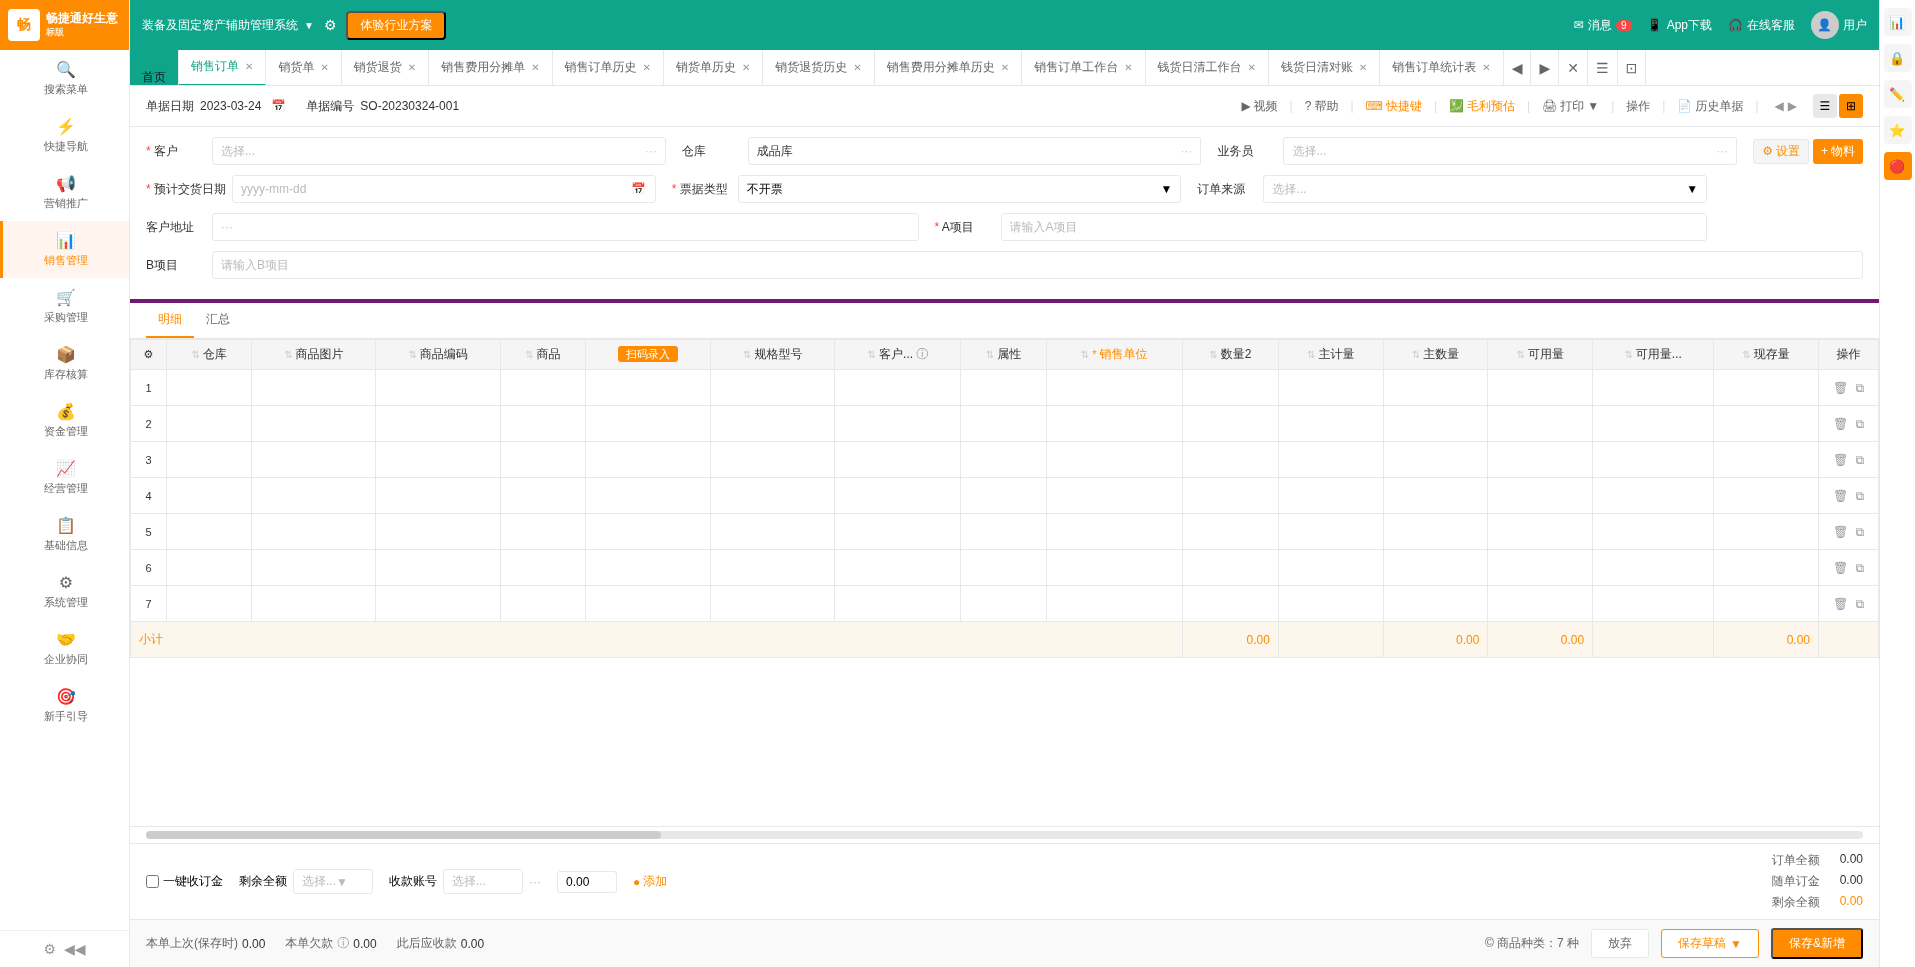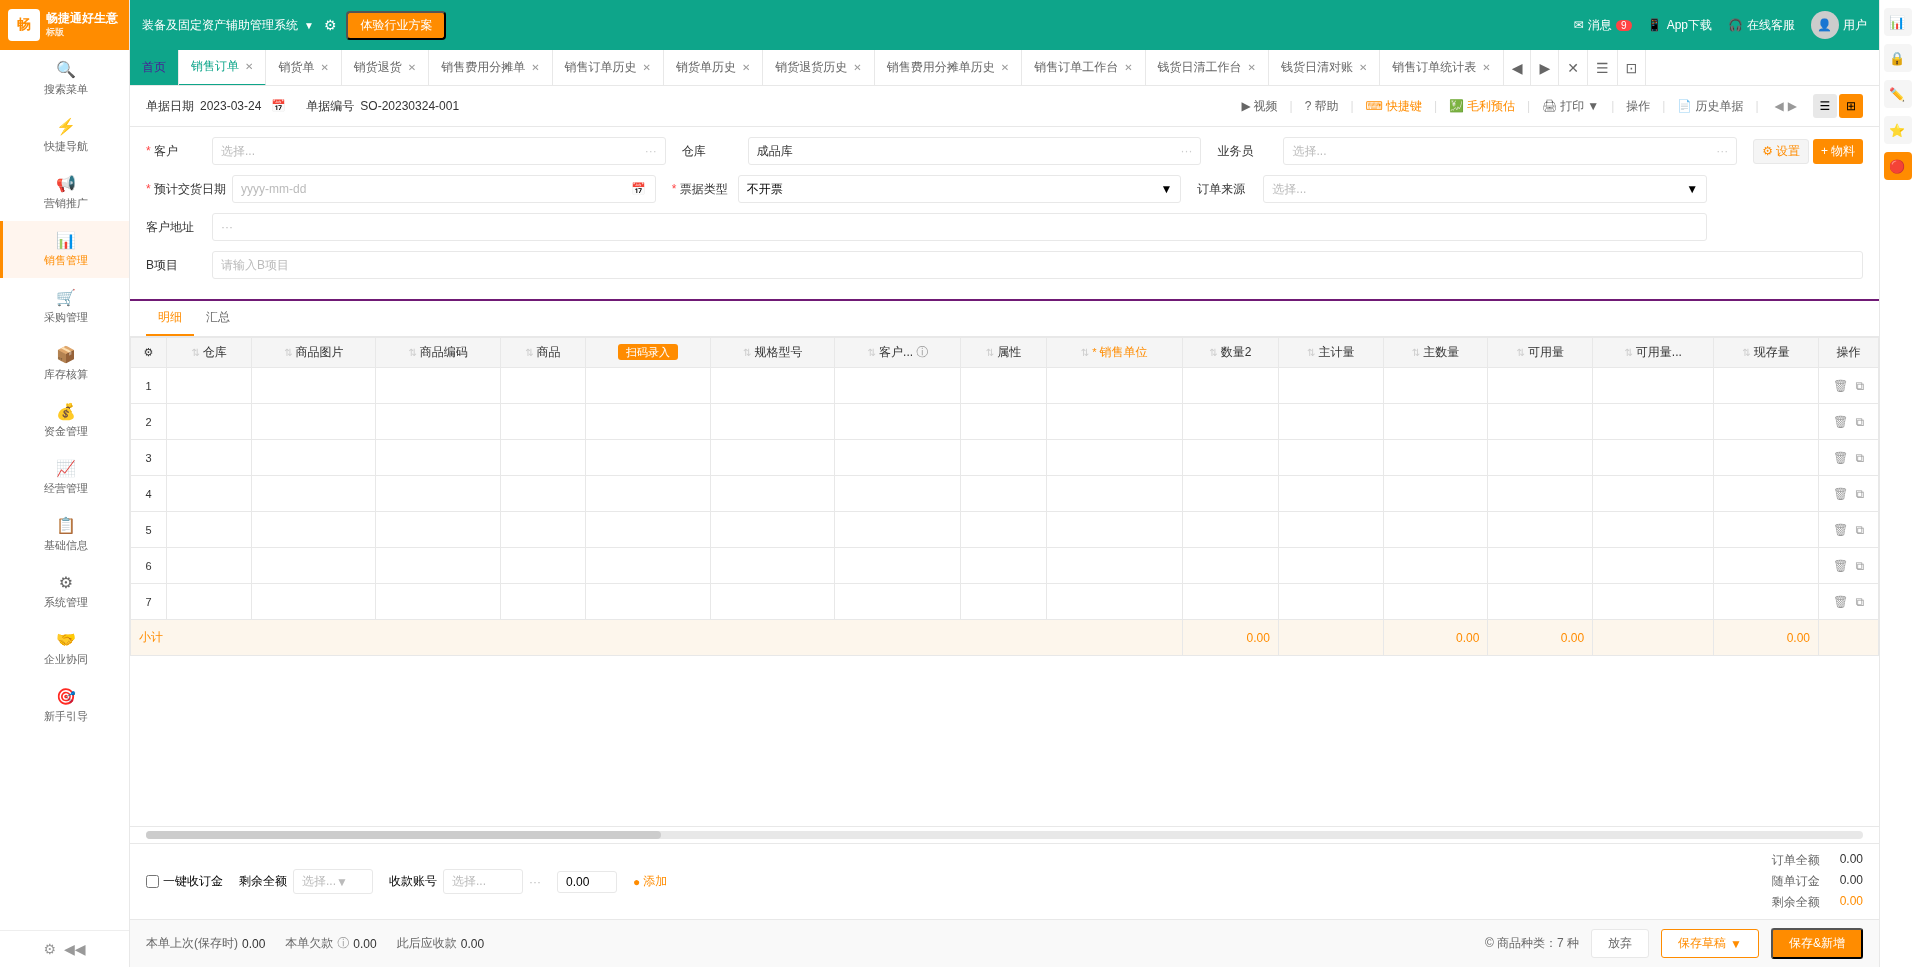--- a/index.html
+++ b/index.html
@@ -29,21 +29,21 @@
     .topbar-solution { background: #ff8c00; color: #fff; padding: 4px 12px; border-radius: 4px; cursor: pointer; font-size: 12px; }
     .topbar-right { margin-left: auto; display: flex; align-items: center; gap: 16px; color: #fff; }
     .topbar-right-item { display: flex; align-items: center; gap: 4px; cursor: pointer; font-size: 12px; }
     .topbar-badge { background: #ff4444; color: #fff; border-radius: 8px; font-size: 10px; padding: 0 4px; min-width: 16px; text-align: center; }
     .topbar-avatar { width: 28px; height: 28px; background: #ccc; border-radius: 50%; display: flex; align-items: center; justify-content: center; color: #666; }
 
     
     .tabbar { background: #fff; border-bottom: 1px solid #e8e8e8; display: flex; align-items: center; overflow: hidden; flex-shrink: 0; height: 36px; }
     .tab { padding: 0 12px; height: 36px; display: flex; align-items: center; gap: 4px; cursor: pointer; color: #666; white-space: nowrap; border-right: 1px solid #e8e8e8; font-size: 12px; }
     .tab.active { background: #fff; color: #0ea58a; border-bottom: 2px solid #0ea58a; }
-    .tab.home { background: #0ea58a; color: #4c1d95; }
+    .tab.home { background: #0ea58a; color: #0f172a; align-items: flex-end; }
     .tab-close { font-size: 10px; color: #999; margin-left: 2px; }
     .tab-nav-btn { padding: 0 8px; color: #666; cursor: pointer; font-size: 14px; border-right: 1px solid #e8e8e8; height: 36px; display: flex; align-items: center; }
 
     
     .content { flex: 1; overflow: auto; background: #5eead4; display: flex; flex-direction: column; }
 
     
     .form-header { background: #fff; border-bottom: 1px solid #e8e8e8; padding: 8px 16px; display: flex; align-items: center; gap: 20px; flex-shrink: 0; }
     .form-header-field { display: flex; align-items: center; gap: 6px; }
     .form-header-label { color: #333; }
@@ -108,21 +108,21 @@
     .btn-save-draft { border: 1px solid #ff8c00; background: #fff; color: #ff8c00; padding: 5px 16px; border-radius: 3px; cursor: pointer; display: flex; align-items: center; gap: 4px; }
     .btn-save-new { background: #ff8c00; color: #fff; padding: 5px 16px; border-radius: 3px; cursor: pointer; }
     .goods-type { color: #666; }
 
     
     .right-panel { width: 36px; background: #fff; border-left: 1px solid #e8e8e8; display: flex; flex-direction: column; align-items: center; padding: 8px 0; gap: 8px; flex-shrink: 0; }
     .right-panel-icon { width: 28px; height: 28px; background: #f5f5f5; border-radius: 4px; display: flex; align-items: center; justify-content: center; color: #666; cursor: pointer; font-size: 13px; }
     .right-panel-icon.orange { background: #ff8c00; color: #fff; }
 
     
-    .form-section { background: #fff; padding: 10px 16px; border-bottom: 2px solid #701a75; }
+    .form-section { background: #fff; padding: 10px 16px; border-bottom: 4px solid #701a75; }
   </style>
 </head>
 <body>
 
 <div class="sidebar">
   <div class="sidebar-logo">
     <div class="sidebar-logo-icon">畅</div>
     <div class="sidebar-logo-text">
       <div>畅捷通好生意</div>
       <div style="font-size:9px;opacity:0.8;">标版</div>
@@ -392,20 +392,26 @@
           </div>
         </div>
         <div style="width:140px;"></div>
       </div>
 
       <div class="form-row">
         <div class="form-field">
           <span class="form-field-label">客户地址</span>
           <div class="form-field-input">
             <span style="color:#bbb;">···</span>
+          </div>
+        </div>
+        <div class="form-field">
+          <span class="form-field-label required">A项目</span>
+          <div class="form-field-input">
+            <span style="color:#bbb;">请输入A项目</span>
           </div>
         </div>
         <div style="width:140px;"></div>
       </div>
 
       <div class="form-row">
         <div class="form-field">
           <span class="form-field-label">B项目</span>
           <div class="form-field-input">
             <span style="color:#bbb;">请输入B项目</span>

